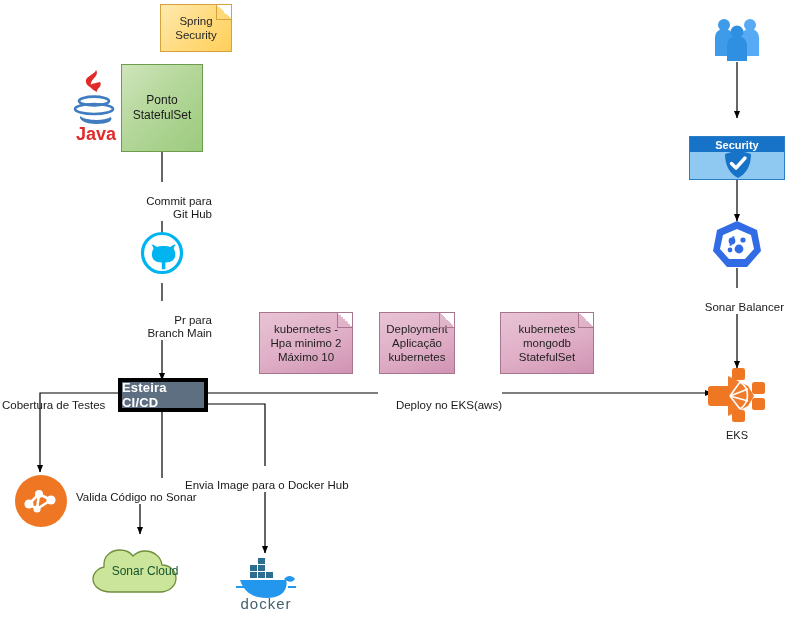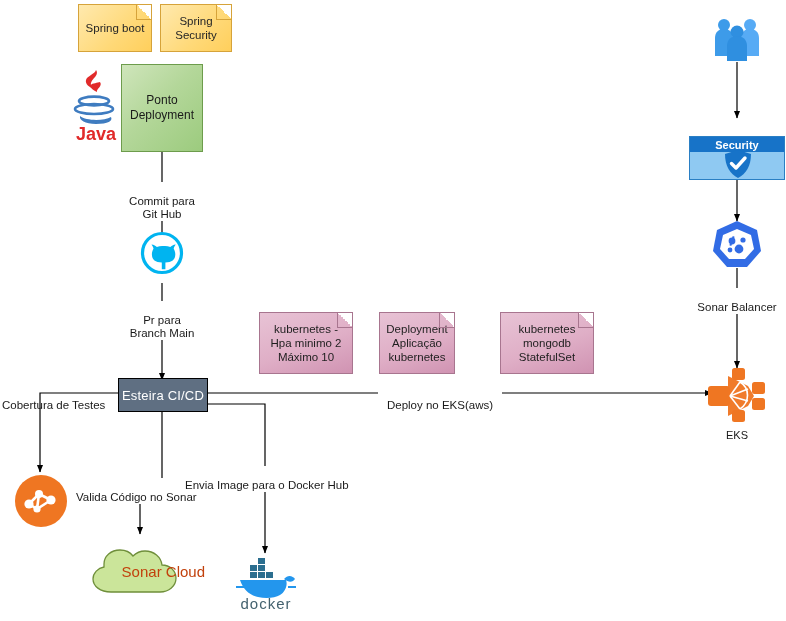--- a/index.html
+++ b/index.html
@@ -1,47 +1,47 @@
 <!DOCTYPE html>
 <html><head>
 <meta charset="utf-8">
 <style>
   html,body{margin:0;padding:0;background:#ffffff;}
   body{width:786px;height:621px;font-family:"Liberation Sans",sans-serif;color:#1a1a1a;}
   #canvas{position:relative;width:786px;height:621px;overflow:hidden;background:#fff;}
 
   .abs{position:absolute;}
-  .lbl{position:absolute;font-size:11.5px;line-height:13px;color:#1a1a1a;text-align:center;white-space:pre-line;background:#fff;}
+  .lbl{position:absolute;font-size:11.5px;line-height:13px;color:#1a1a1a;text-align:right;white-space:pre-line;background:#fff;}
   .lbl.nobg{background:transparent;}
 
   
   .note{position:absolute;box-sizing:border-box;display:flex;align-items:center;justify-content:center;
         text-align:center;font-size:11.5px;line-height:14px;padding:4px 6px;}
   .note-yellow{background:linear-gradient(135deg,#ffe9ae 0%,#ffd978 60%,#ffcf5c 100%);border:1px solid #d6a33a;color:#262626;}
   .note-pink{background:linear-gradient(160deg,#e8c3d5 0%,#dfaec6 55%,#d093b2 100%);border:1px solid #a8758f;color:#1e1e1e;}
   .note .fold{position:absolute;top:0;right:0;width:14px;height:14px;}
   .note-yellow .fold{background:linear-gradient(225deg,#ffffff 0 50%,transparent 50%);border-left:1px solid #d6a33a;border-bottom:1px solid #d6a33a;}
   .note-pink .fold{background:linear-gradient(225deg,#ffffff 0 50%,transparent 50%);border-left:1px solid #a8758f;border-bottom:1px solid #a8758f;}
 
   
   .greenbox{position:absolute;box-sizing:border-box;display:flex;align-items:center;justify-content:center;
             text-align:center;font-size:12px;line-height:15px;
             background:linear-gradient(135deg,#cfe5bb 0%,#b4d79a 45%,#9ccb7e 100%);
             border:1px solid #6d9c4c;color:#1a1a1a;}
   .slatebox{position:absolute;box-sizing:border-box;display:flex;align-items:center;justify-content:center;
-            background:#5f6f82;border:1px solid #000000;color:#ffffff;font-size:13px;font-weight:normal;
+            background:#5f6f82;border:4px solid #000000;color:#ffffff;font-size:13px;font-weight:bold;
             letter-spacing:.2px;}
   .secbox{position:absolute;box-sizing:border-box;background:#8fc9f2;border:1px solid #2a7fc4;}
   .secbox .bar{height:15px;background:#1773c8;color:#fff;font-size:11px;font-weight:bold;
                display:flex;align-items:center;justify-content:center;}
 
   
   .cloud{position:absolute;}
   .cloud .txt{position:absolute;left:0;right:0;top:50%;transform:translateY(-50%);
-              text-align:right;font-size:15px;color:#c2410c;}
+              text-align:center;font-size:12px;color:#14532d;}
 
   svg{display:block;overflow:visible;}
   .edge{stroke:#000;stroke-width:1.2;fill:none;}
   .icon-label{position:absolute;text-align:center;font-size:11px;color:#1a1a1a;}
 </style>
 </head>
 <body>
 
 <div id="canvas">
 
@@ -67,24 +67,20 @@
 
     <path class="edge" d="M206,393 L712,393" marker-end="url(#arrow)"></path>
 
     <path class="edge" d="M737,62 L737,118" marker-end="url(#arrow)"></path>
 
     <path class="edge" d="M737,165 L737,221" marker-end="url(#arrow)"></path>
 
     <path class="edge" d="M737,268 L737,368" marker-end="url(#arrow)"></path>
   </svg>
 
-  <div class="note note-yellow" style="left:78px;top:4px;width:74px;height:48px;">
-    <span class="fold"></span>
-    <span>Spring boot</span>
-  </div>
 
   <div class="note note-yellow" style="left:160px;top:4px;width:72px;height:48px;">
     <span class="fold"></span>
     <span>Spring
 Security</span>
   </div>
 
   <div class="note note-pink" style="left:259px;top:312px;width:94px;height:62px;">
     <span class="fold"></span>
     <span>kubernetes -
@@ -116,21 +112,21 @@
         <ellipse cx="22" cy="35" rx="15" ry="4.4" fill="none" stroke="#3f7cc0" stroke-width="2.6"></ellipse>
         <ellipse cx="22" cy="43" rx="19" ry="5" fill="none" stroke="#3f7cc0" stroke-width="2.6"></ellipse>
         <path d="M8 50 c6 5 24 5 31 1 c2 4 -3 7 -15 7 c-11 0 -17-4 -16-8z" fill="#3f7cc0"></path>
       </g>
       <text x="24" y="74" font-family="&quot;Liberation Sans&quot;, sans-serif" font-size="18" font-weight="bold" fill="#e12a2a" text-anchor="middle">Java</text>
     </svg>
   </div>
 
   <div class="greenbox" style="left:121px;top:64px;width:82px;height:88px;">
     <span>Ponto
-Deployment</span>
+StatefulSet</span>
   </div>
 
   <div class="lbl" style="left:112px;top:182px;width:100px;">
     <span>Commit para
 Git Hub</span>
   </div>
 
   <div class="abs" style="left:141px;top:232px;width:42px;height:42px;">
     <svg width="42" height="42" viewBox="0 0 42 42">
       <circle cx="21" cy="21" r="19.5" fill="#ffffff" stroke="#00b4f0" stroke-width="3.2"></circle>

